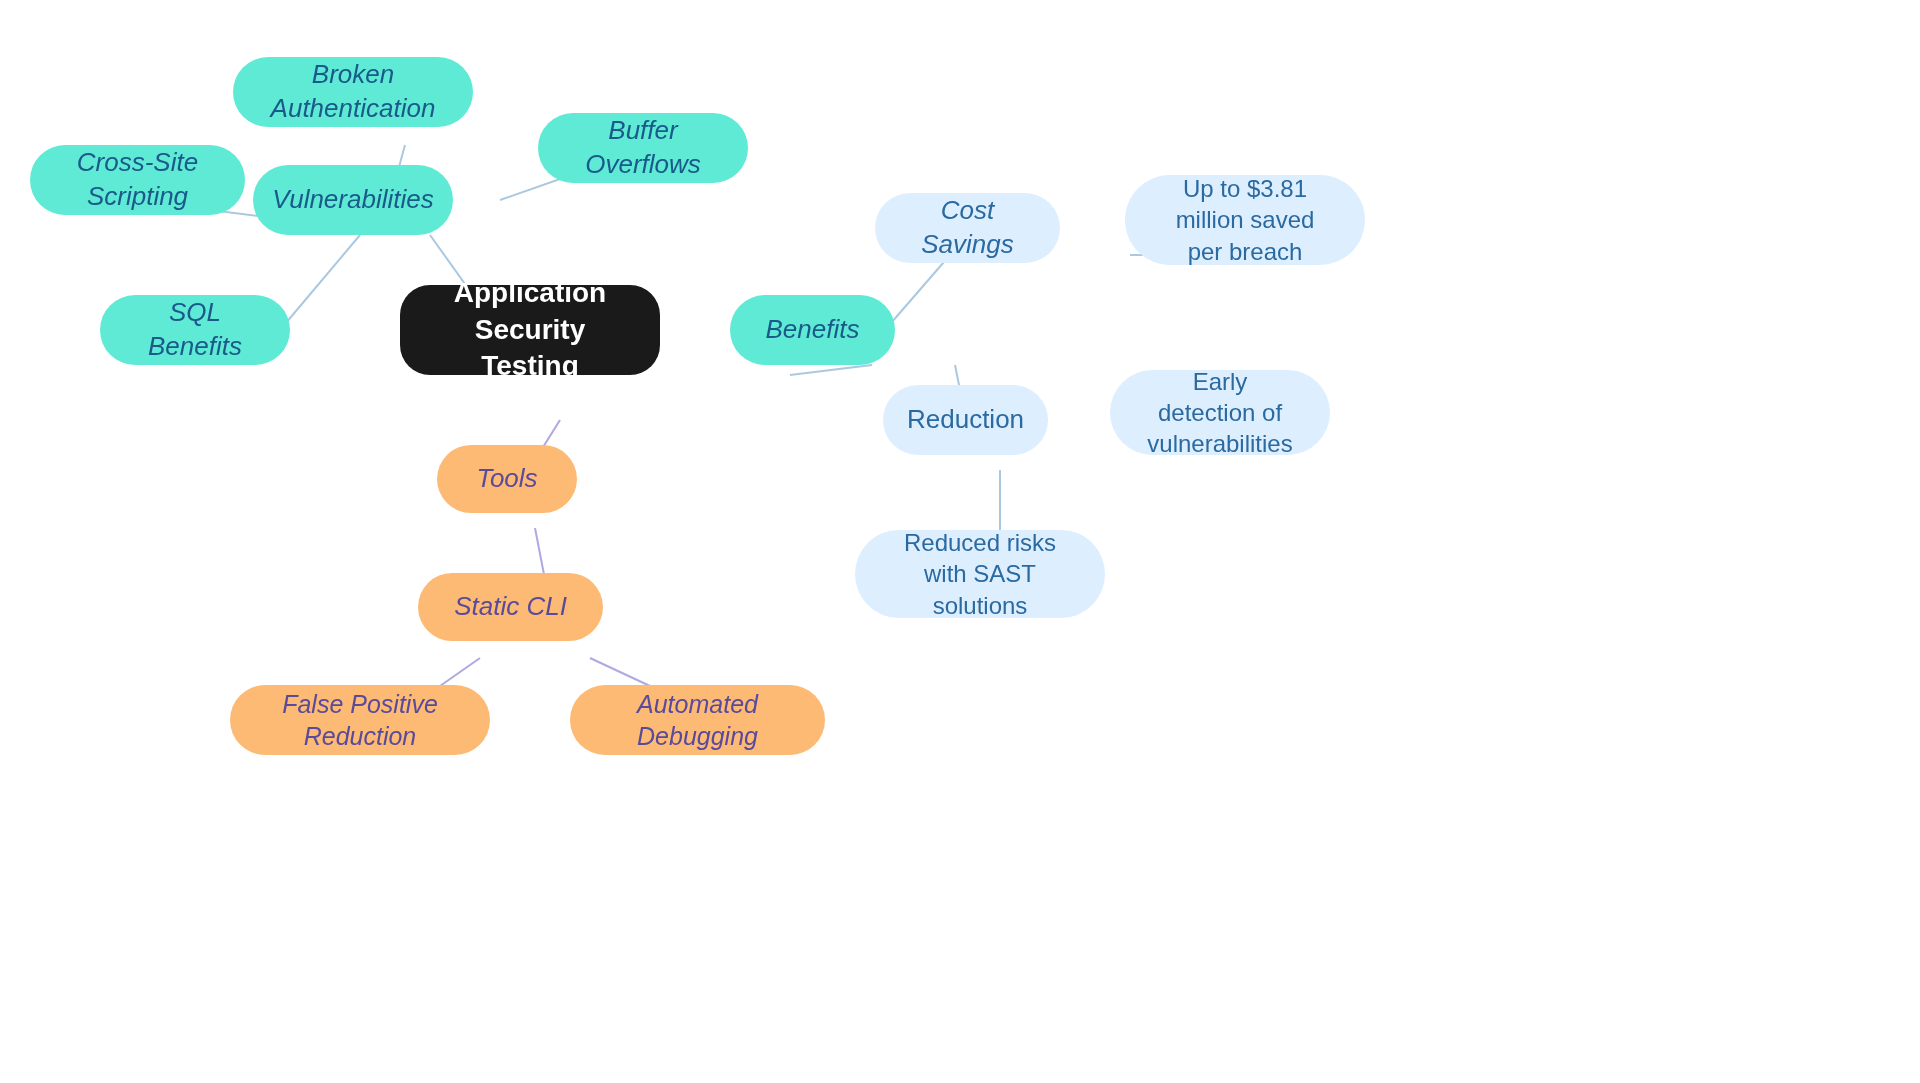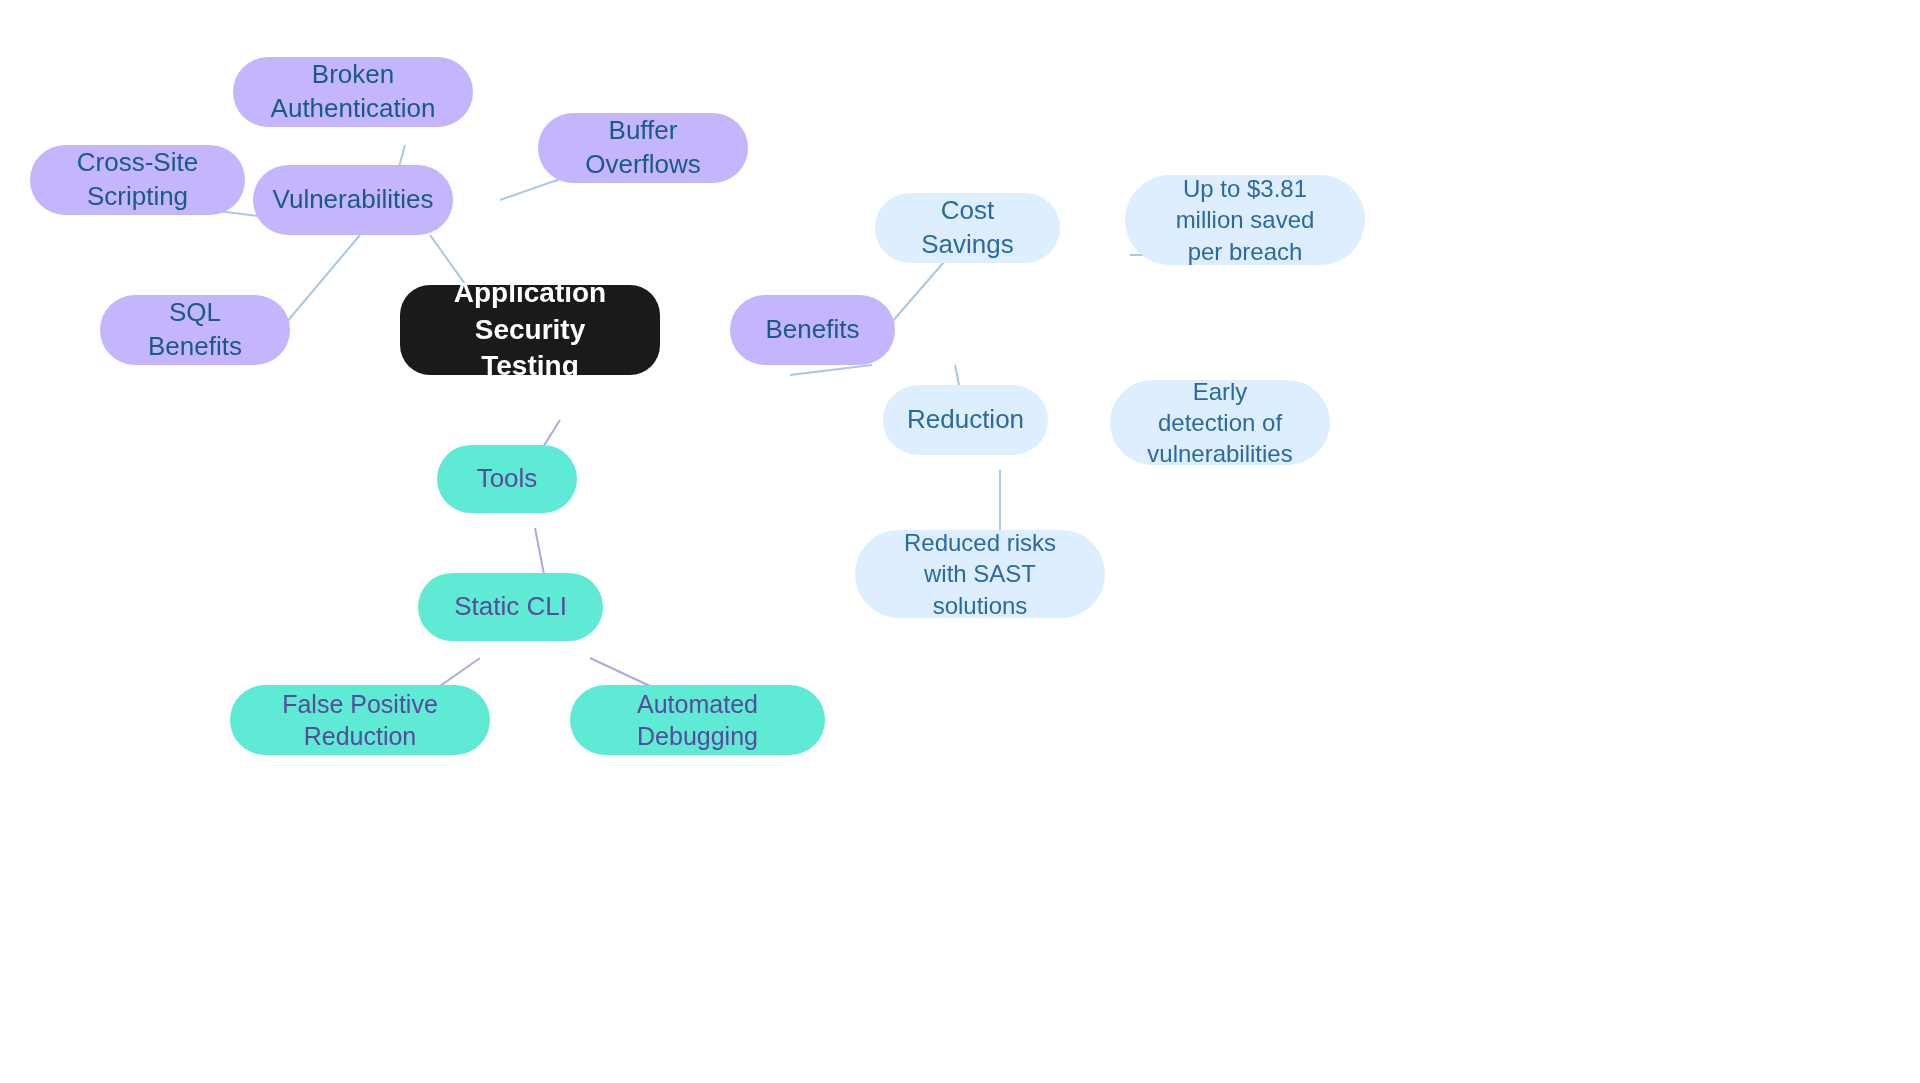--- a/index.html
+++ b/index.html
@@ -25,28 +25,30 @@
       justify-content: center;
       text-align: center;
       border-radius: 50px;
       font-size: 26px;
       font-weight: 500;
       cursor: default;
       padding: 18px 32px;
       line-height: 1.3;
     }
     .node-blue {
-      background: #c4b5fd;
+      background: #5eead4;
       color: #1a5a8a;
       border: none;
+      font-style: italic;
     }
     .node-purple {
-      background: #5eead4;
+      background: #fdba74;
       color: #5a4a9a;
       border: none;
+      font-style: italic;
     }
     .node-center {
       background: #1a1a1a;
       color: #ffffff;
       border-radius: 30px;
       font-size: 30px;
       font-weight: 600;
     }
     .node-light-blue {
       background: #ddeeff;
@@ -96,27 +98,27 @@
 <div class="node node-blue" style="left:233px; top:57px; width:240px; height:70px;">Broken Authentication</div>
 
 <div class="node node-blue" style="left:30px; top:145px; width:215px; height:70px;">Cross-Site Scripting</div>
 
 <div class="node node-blue" style="left:538px; top:113px; width:210px; height:70px;">Buffer Overflows</div>
 
 <div class="node node-blue" style="left:100px; top:295px; width:190px; height:70px;">SQL Benefits</div>
 
 <div class="node node-blue" style="left:730px; top:295px; width:165px; height:70px;">Benefits</div>
 
-<div class="node node-light-blue" style="left:875px; top:193px; width:185px; height:70px;">Cost Savings</div>
+<div class="node node-light-blue" style="left:875px; top:193px; width:185px; height:70px;font-style:italic;">Cost Savings</div>
 
 <div class="node node-light-blue" style="left:1125px; top:175px; width:240px; height:90px; font-size:24px;">Up to $3.81 million saved per breach</div>
 
 <div class="node node-light-blue" style="left:883px; top:385px; width:165px; height:70px;">Reduction</div>
 
-<div class="node node-light-blue" style="left:1110px; top:380px; width:220px; height:85px; font-size:24px;">Early detection of vulnerabilities</div>
+<div class="node node-light-blue" style="left:1110px; top:370px; width:220px; height:85px; font-size:24px;">Early detection of vulnerabilities</div>
 
 <div class="node node-light-blue" style="left:855px; top:530px; width:250px; height:88px; font-size:24px;">Reduced risks with SAST solutions</div>
 
 <div class="node node-purple" style="left:437px; top:445px; width:140px; height:68px;">Tools</div>
 
 <div class="node node-purple" style="left:418px; top:573px; width:185px; height:68px;">Static CLI</div>
 
 <div class="node node-purple" style="left:230px; top:685px; width:260px; height:70px; font-size:25px;">False Positive Reduction</div>
 
 <div class="node node-purple" style="left:570px; top:685px; width:255px; height:70px; font-size:25px;">Automated Debugging</div>

